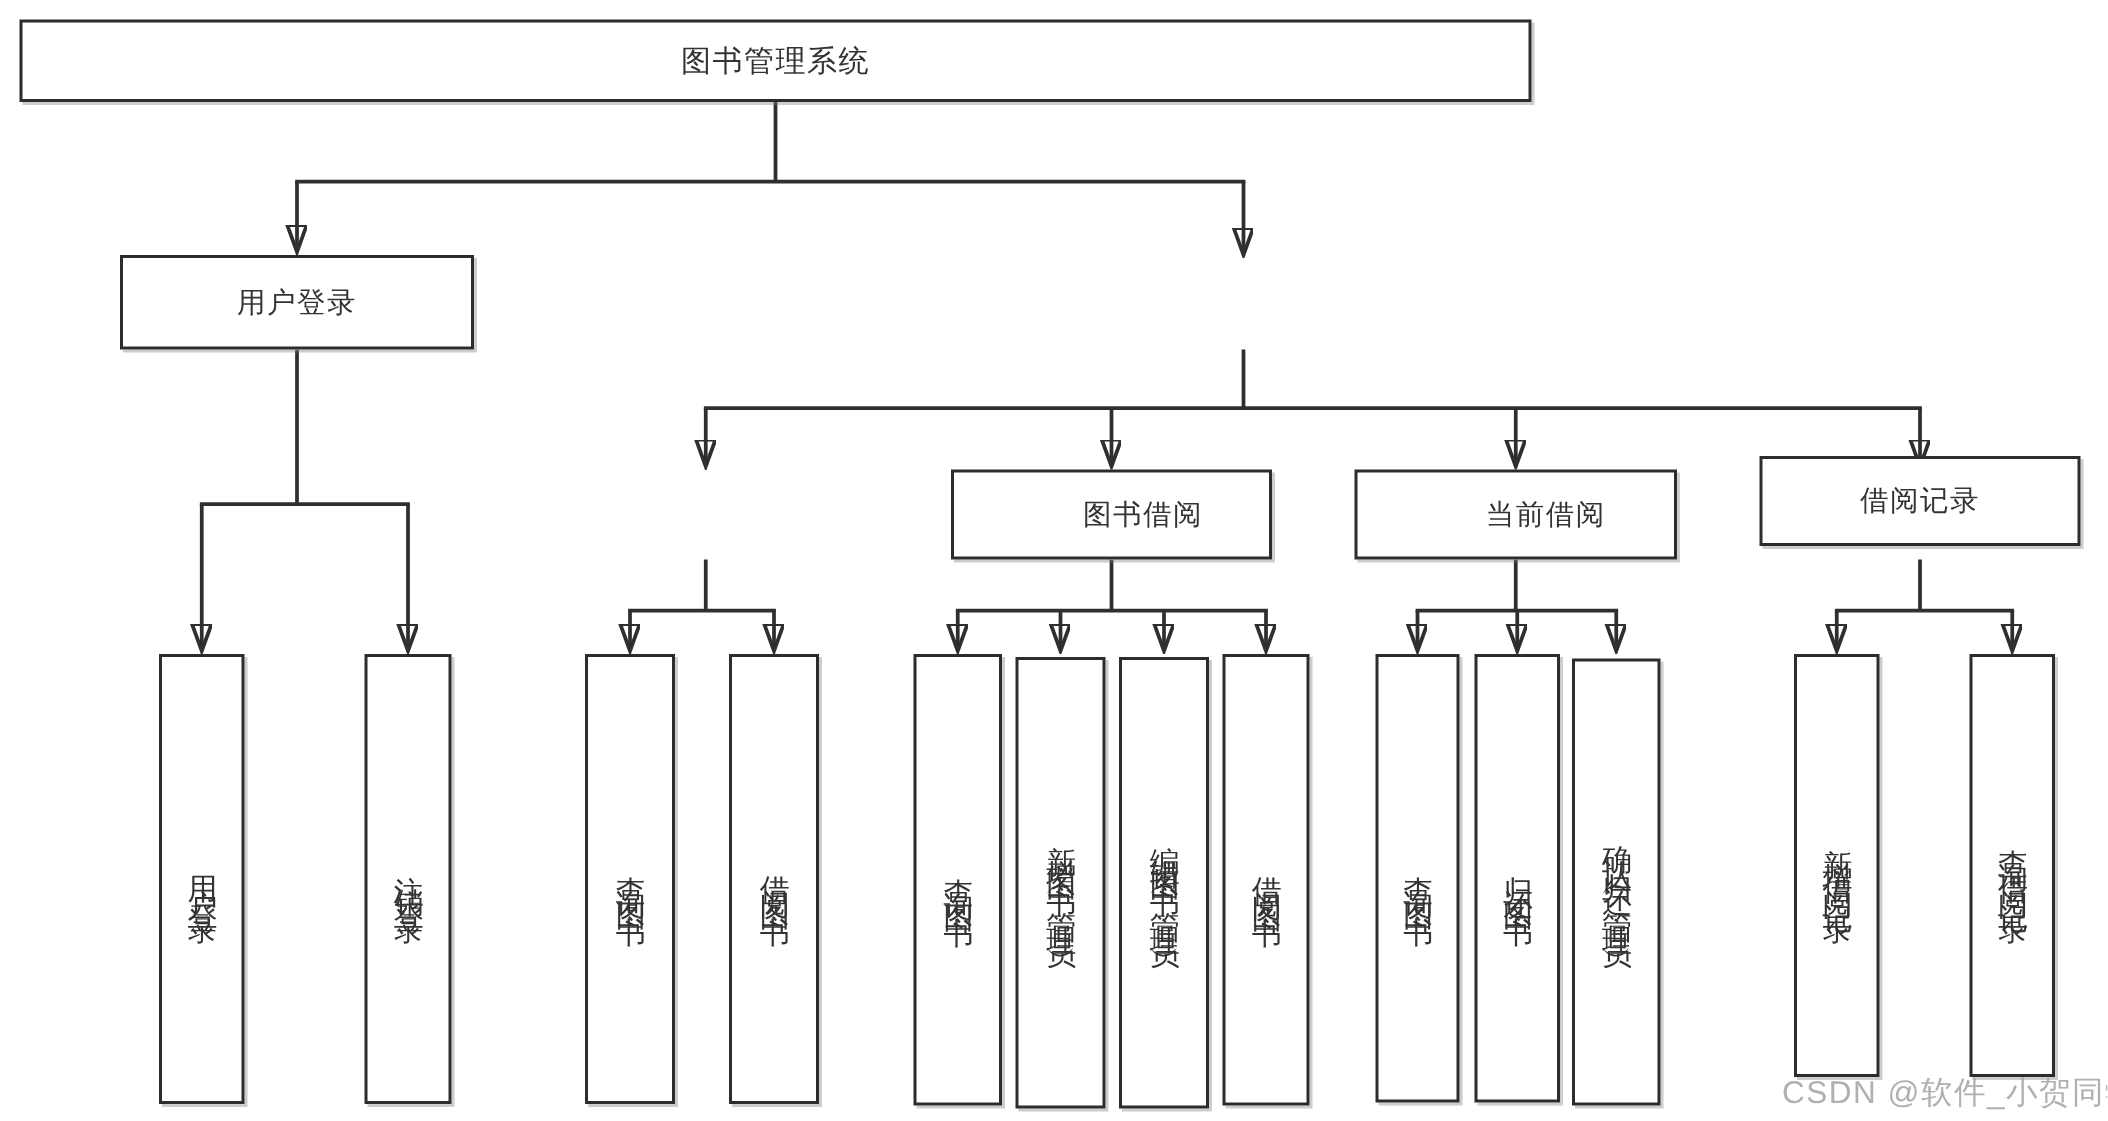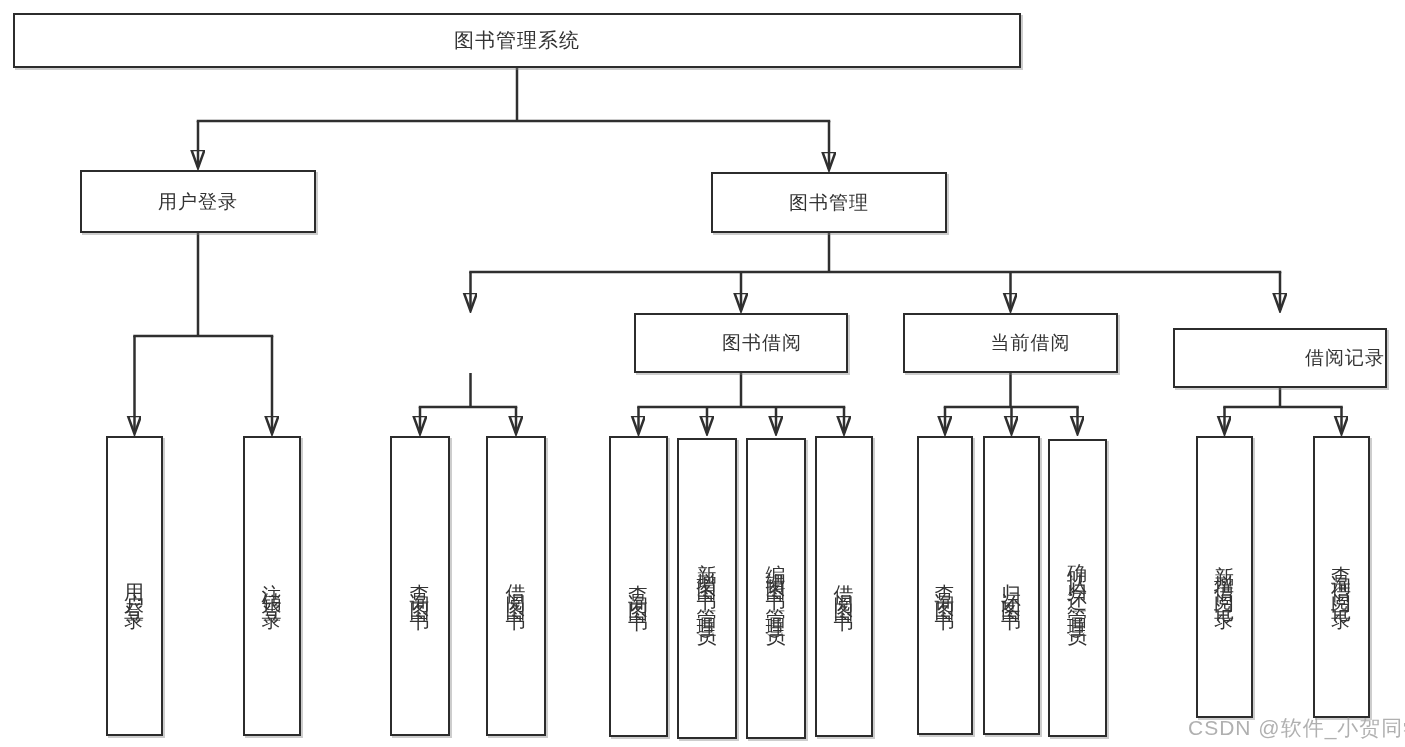--- a/index.html
+++ b/index.html
@@ -96,31 +96,28 @@
     <path d="M1341.5 407 V433" marker-end="url(#arr)"></path>
   </svg>
 
   <div class="box hnode root" style="left:13px;top:13px;width:1008px;height:55px;">
     <span>图书管理系统</span>
   </div>
 
   <div class="box hnode" style="left:80px;top:170px;width:236px;height:63px;">
     <span>用户登录</span>
   </div>
-  <div class="box hnode" style="left:711px;top:172px;width:236px;height:61px;">
-    <span>图书管理</span>
-  </div>
 
   <div class="box hnode" style="left:634px;top:313px;width:214px;height:60px;padding-left:42px;">
     <span>图书借阅</span>
   </div>
   <div class="box hnode" style="left:903px;top:313px;width:215px;height:60px;padding-left:40px;">
     <span>当前借阅</span>
   </div>
-  <div class="box hnode" style="left:1173px;top:328px;width:214px;height:60px;justify-content:flex-end;">
+  <div class="box hnode" style="left:1173px;top:304px;width:214px;height:60px;">
     <span>借阅记录</span>
   </div>
 
   <div class="box leaf" style="left:106px;top:436px;width:57px;height:300px;">
     <span>用户登录</span>
   </div>
   <div class="box leaf" style="left:243px;top:436px;width:58px;height:300px;">
     <span>注销登录</span>
   </div>
 

